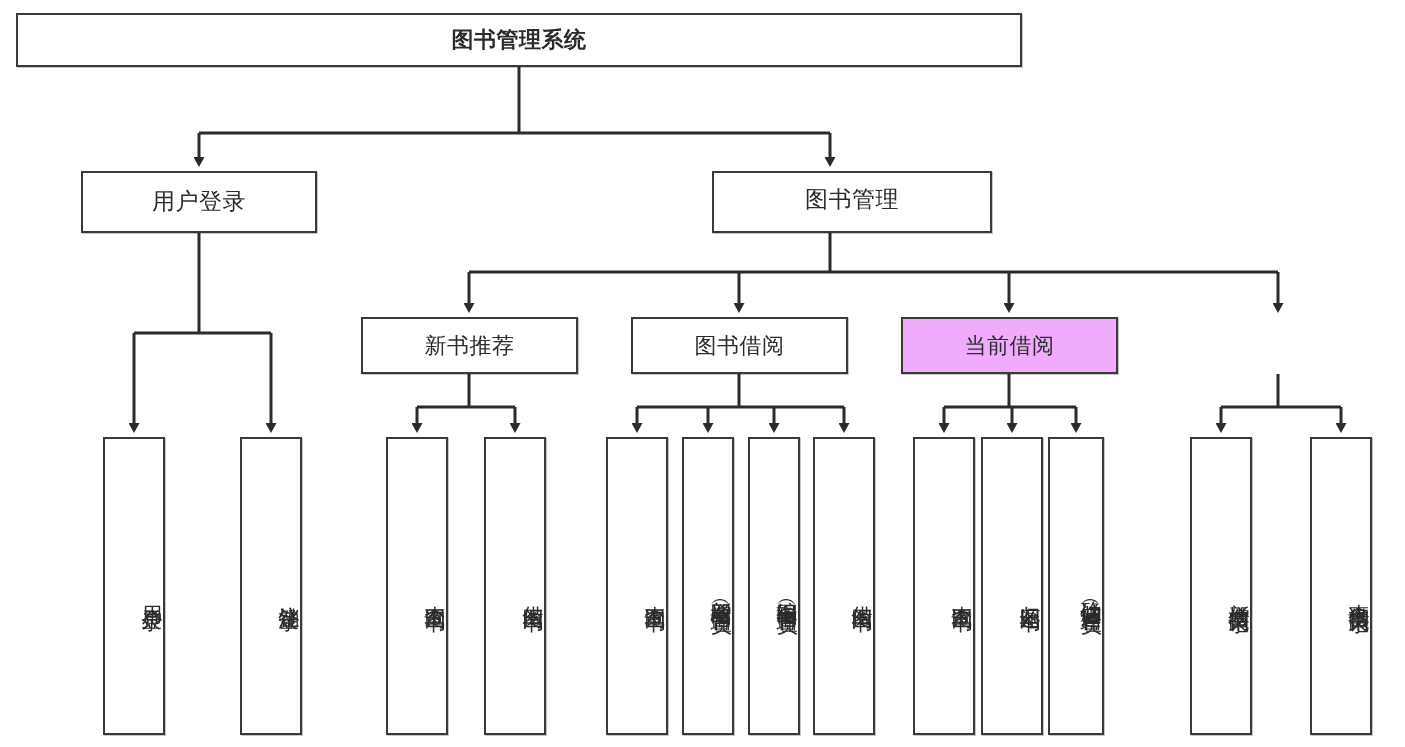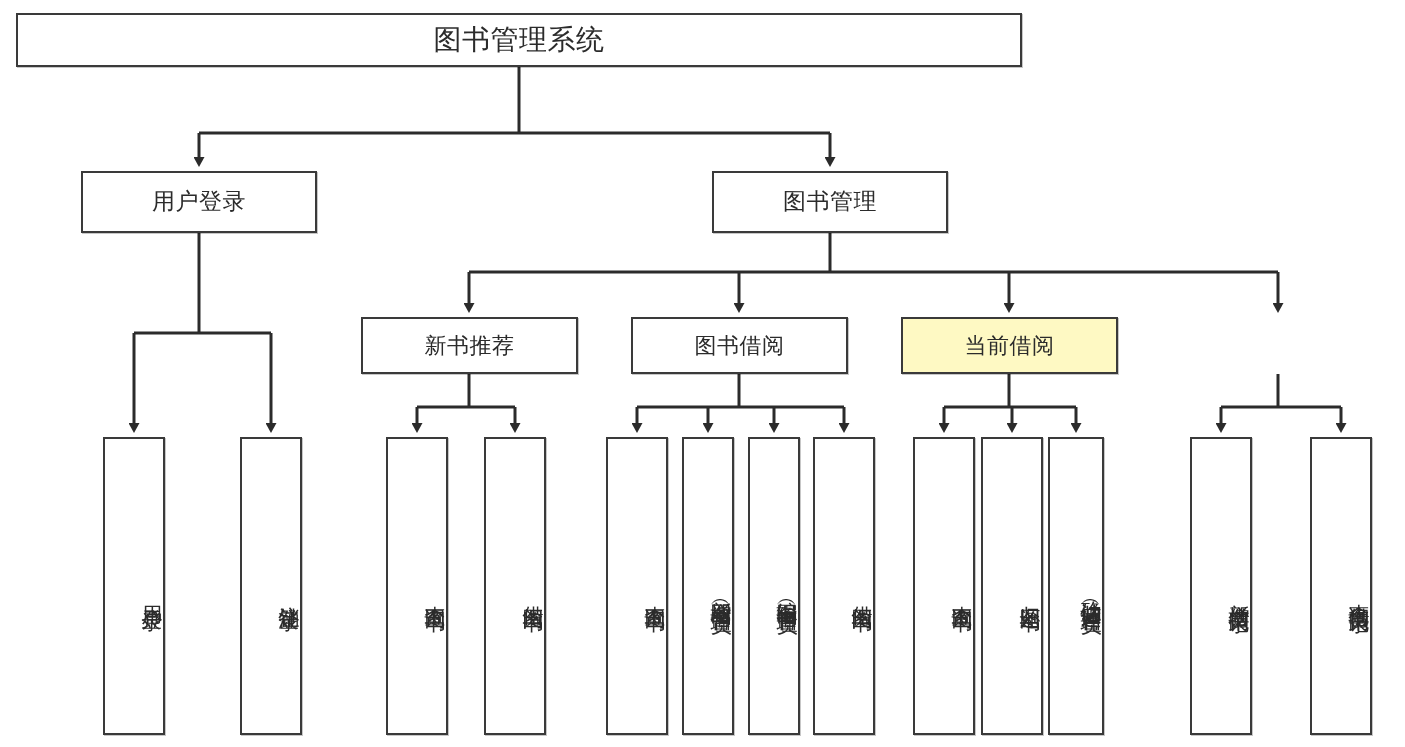--- a/index.html
+++ b/index.html
@@ -37,21 +37,21 @@
     color: #2b2b2b;
     box-shadow: 1px 1px 0 rgba(0,0,0,0.22);
   }
   .node-label {
     display: block;
     text-align: center;
     line-height: 1.18;
     letter-spacing: 0.5px;
     white-space: nowrap;
   }
-  .node.root .node-label { font-size: 28px; }
+  .node.root .node-label { font-size: 22px; font-weight: bold; }
   .node.level2 .node-label { font-size: 23px; }
   .node.level3 .node-label { font-size: 22px; }
   .node.leaf {
     writing-mode: vertical-rl;
     text-orientation: upright;
     padding-top: 14px;
     align-items: flex-start;
     justify-content: center;
   }
   .node.leaf .node-label {
@@ -128,31 +128,31 @@
     </g>
   </svg>
 
   <div class="node root" id="node-root" style="left: 16px; top: 13px; width: 1006px; height: 54px; border-color: rgb(58, 58, 58); background: rgb(255, 255, 255); color: rgb(43, 43, 43);">
     <span class="node-label">图书管理系统</span>
   </div>
 
   <div class="node level2" id="node-user-login" style="left: 81px; top: 171px; width: 236px; height: 62px; border-color: rgb(58, 58, 58); background: rgb(255, 255, 255); color: rgb(43, 43, 43);">
     <span class="node-label">用户登录</span>
   </div>
-  <div class="node level2" id="node-book-manage" style="left: 712px; top: 171px; width: 236px; height: 62px; border-color: rgb(58, 58, 58); background: rgb(255, 255, 255); color: rgb(43, 43, 43);">
+  <div class="node level2" id="node-book-manage" style="left: 712px; top: 171px; width: 280px; height: 62px; border-color: rgb(58, 58, 58); background: rgb(255, 255, 255); color: rgb(43, 43, 43); font-family: Liberation Mono, monospace;">
     <span class="node-label">图书管理</span>
   </div>
 
   <div class="node level3" id="node-new-book-recommend" style="left: 361px; top: 317px; width: 217px; height: 57px; border-color: rgb(58, 58, 58); background: rgb(255, 255, 255); color: rgb(43, 43, 43);">
     <span class="node-label">新书推荐</span>
   </div>
   <div class="node level3" id="node-book-borrow" style="left: 631px; top: 317px; width: 217px; height: 57px; border-color: rgb(58, 58, 58); background: rgb(255, 255, 255); color: rgb(43, 43, 43);">
     <span class="node-label">图书借阅</span>
   </div>
-  <div class="node level3" id="node-current-borrow" style="left: 901px; top: 317px; width: 217px; height: 57px; border-color: rgb(58, 58, 58); background: #fef9c3; color: rgb(43, 43, 43);">
+  <div class="node level3" id="node-current-borrow" style="left: 901px; top: 317px; width: 217px; height: 57px; border-color: rgb(58, 58, 58); background: #f0abfc; color: rgb(43, 43, 43);">
     <span class="node-label">当前借阅</span>
   </div>
 
   <div class="node leaf" id="node-leaf-user-login" style="left: 103px; top: 437px; width: 62px; height: 298px; border-color: rgb(58, 58, 58); background: rgb(255, 255, 255); color: rgb(43, 43, 43);">
     <span class="node-label">用户登录</span>
   </div>
   <div class="node leaf" id="node-leaf-logout" style="left: 240px; top: 437px; width: 62px; height: 298px; border-color: rgb(58, 58, 58); background: rgb(255, 255, 255); color: rgb(43, 43, 43);">
     <span class="node-label">注销登录</span>
   </div>
   <div class="node leaf" id="node-leaf-query-book-1" style="left: 386px; top: 437px; width: 62px; height: 298px; border-color: rgb(58, 58, 58); background: rgb(255, 255, 255); color: rgb(43, 43, 43);">

